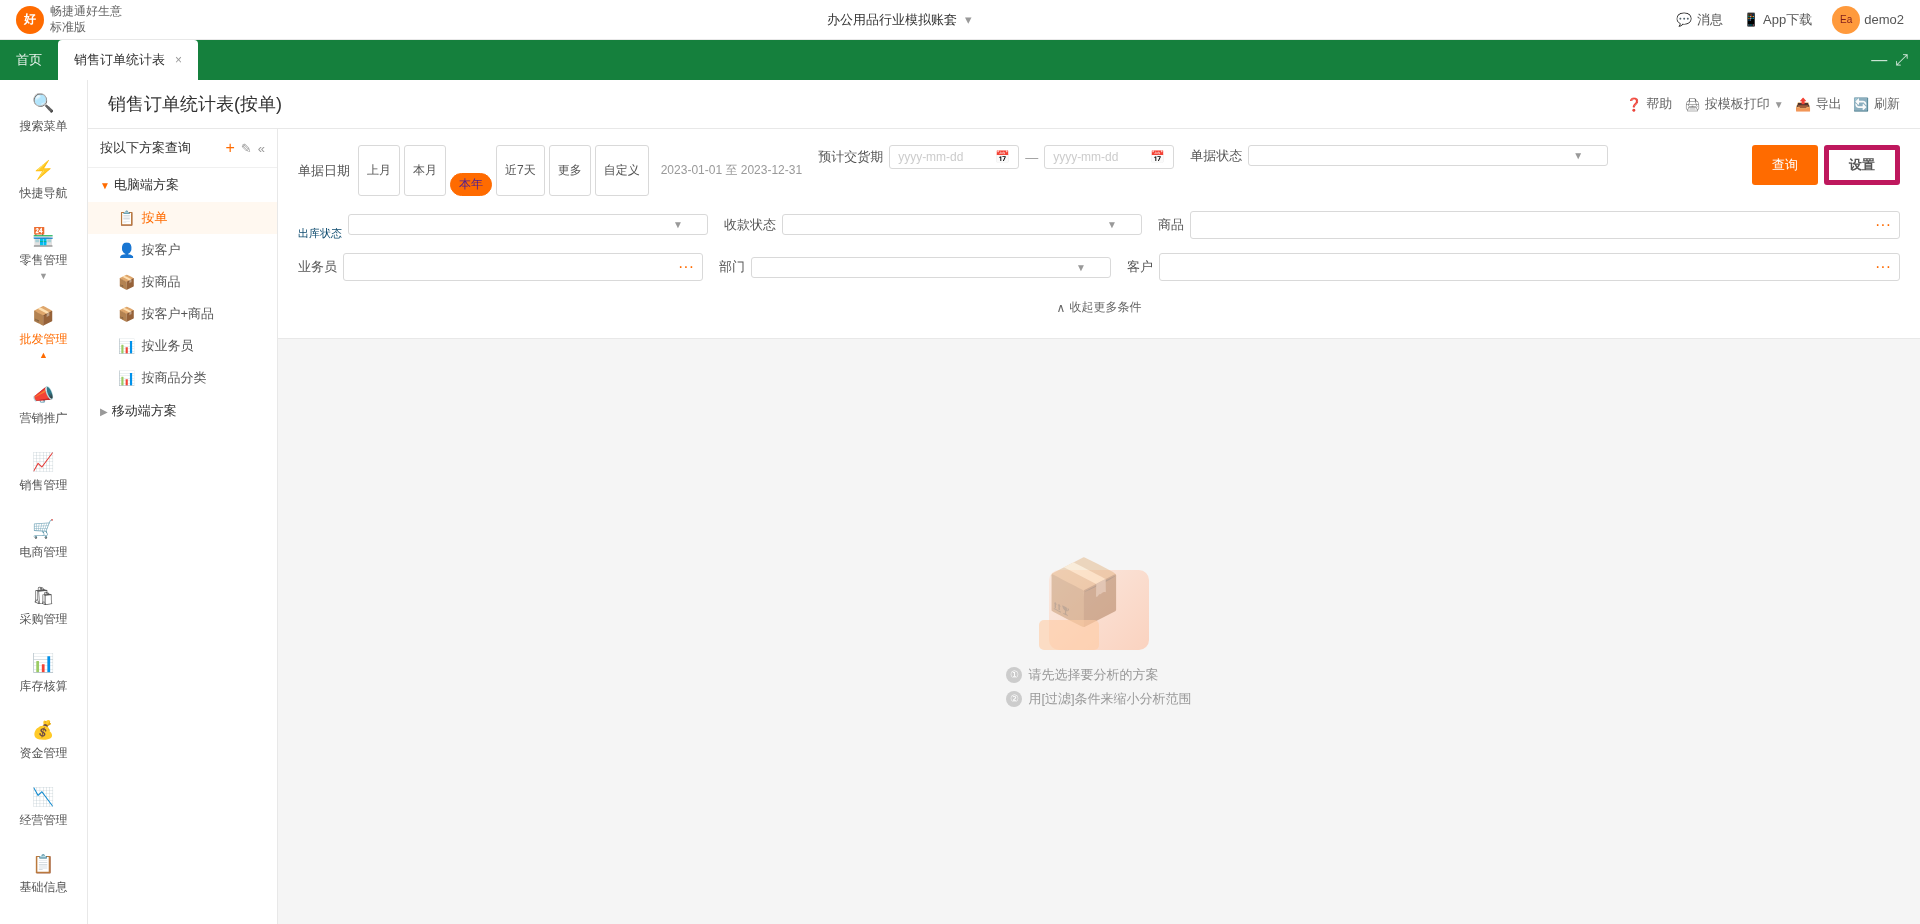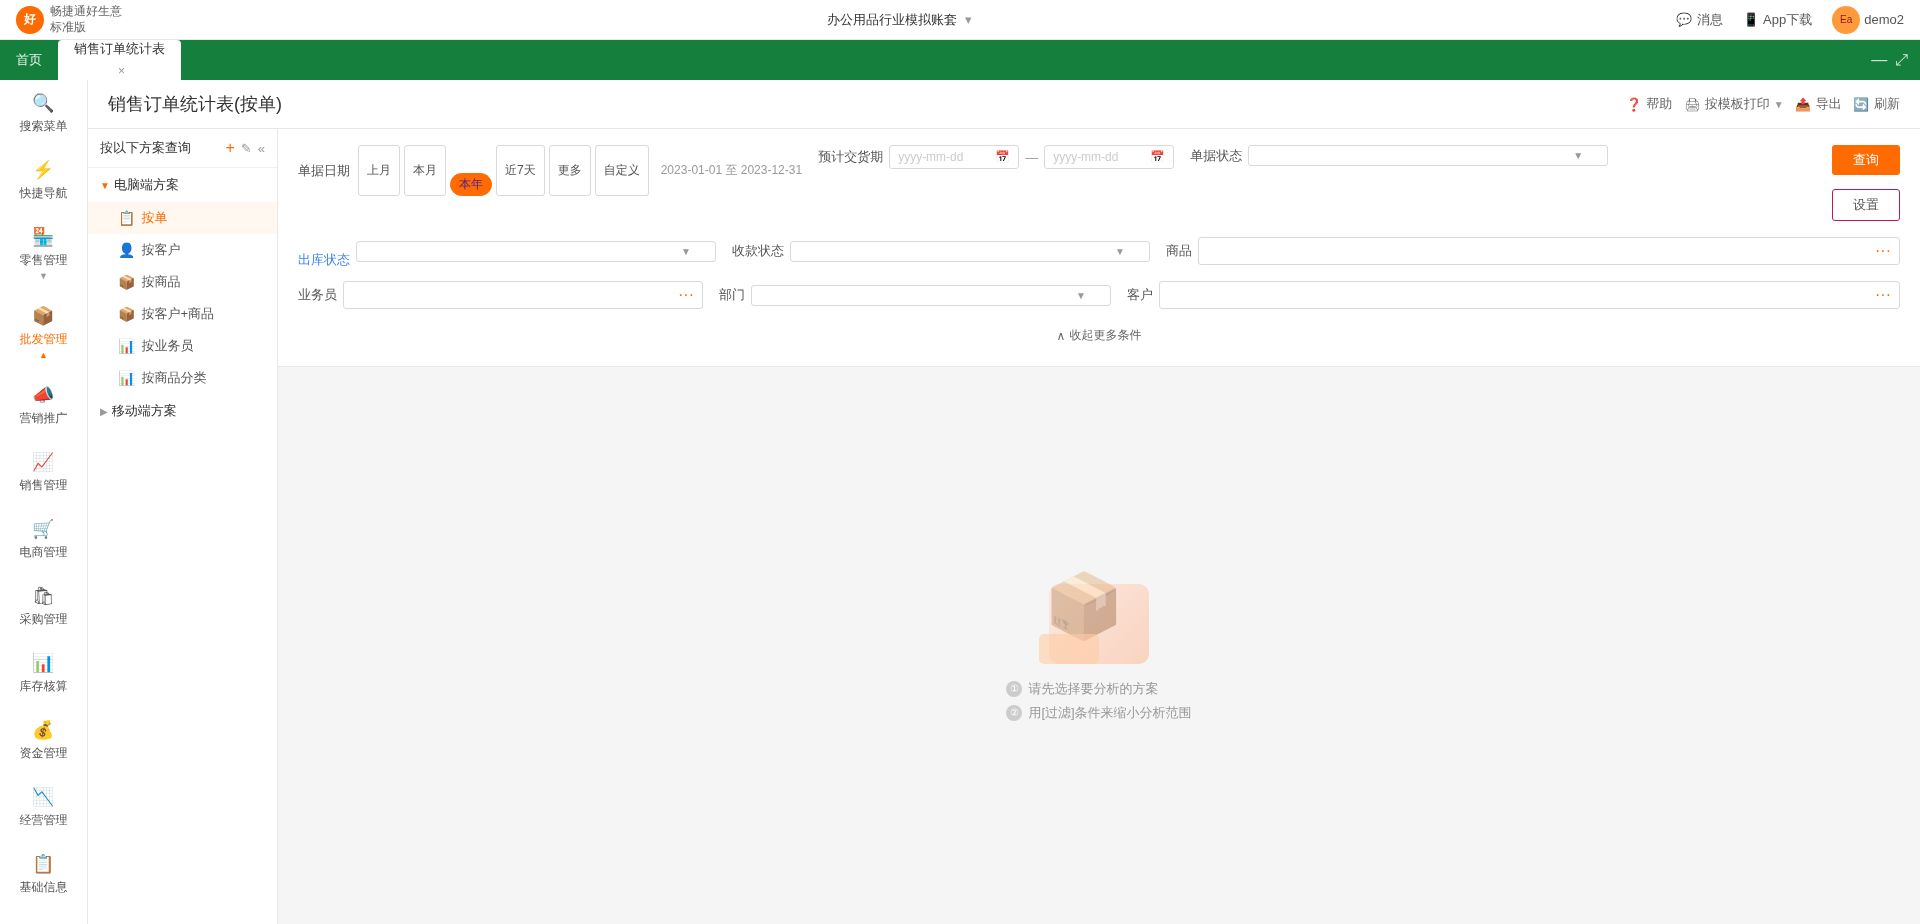--- a/index.html
+++ b/index.html
@@ -12,21 +12,21 @@
     .logo-icon { width: 28px; height: 28px; background: #ff6b00; border-radius: 50%; display: flex; align-items: center; justify-content: center; color: white; font-size: 12px; font-weight: bold; }
     .logo-text { font-size: 12px; color: #666; line-height: 1.3; }
     .top-bar-center { display: flex; align-items: center; gap: 8px; }
     .top-bar-right { display: flex; align-items: center; gap: 20px; }
     .top-right-item { display: flex; align-items: center; gap: 4px; color: #555; font-size: 13px; cursor: pointer; }
     .avatar { width: 28px; height: 28px; border-radius: 50%; background: #ff9a3c; display: flex; align-items: center; justify-content: center; color: #7f1d1d; font-size: 10px; }
 
     
     .tab-bar { height: 40px; background: #15803d; display: flex; align-items: center; padding: 0 0; flex-shrink: 0; }
     .tab-item { height: 40px; display: flex; align-items: center; padding: 0 16px; cursor: pointer; color: rgba(255,255,255,0.8); font-size: 13px; gap: 6px; }
-    .tab-item.active { background: #fff; color: #333; border-radius: 4px 4px 0 0; flex-direction: column; }
+    .tab-item.active { background: #fff; color: #333; border-radius: 4px 4px 0 0; }
     .tab-item.home { color: rgba(255,255,255,0.9); }
     .tab-close { color: #999; font-size: 12px; margin-left: 4px; }
     .tab-bar-right { margin-left: auto; display: flex; align-items: center; padding-right: 12px; gap: 8px; }
     .tab-bar-btn { color: rgba(255,255,255,0.8); cursor: pointer; font-size: 16px; }
 
     
     .main-layout { display: flex; flex: 1; overflow: hidden; }
 
     
     .sidebar { width: 88px; background: #fff; border-right: 1px solid #e8e8e8; display: flex; flex-direction: column; flex-shrink: 0; overflow-y: auto; }
@@ -48,23 +48,23 @@
     .date-filter-group { display: flex; gap: 4px; }
     .date-btn { padding: 2px 8px; border: 1px solid #d9d9d9; border-radius: 3px; background: #fff; color: #555; cursor: pointer; font-size: 12px; }
     .date-btn.active { background: #ff6b00; color: #4c1d95; border-color: #ff6b00; border-radius: 12px; margin-top: 28px; }
     .date-input { border: 1px solid #d9d9d9; border-radius: 3px; padding: 4px 8px; font-size: 12px; color: #999; width: 130px; display: flex; align-items: center; justify-content: space-between; }
     .filter-select { border: 1px solid #d9d9d9; border-radius: 3px; padding: 4px 24px 4px 8px; font-size: 12px; color: #555; background: #fff; min-width: 200px; position: relative; display: flex; align-items: center; justify-content: space-between; cursor: pointer; }
     .filter-select-wide { min-width: 360px; }
     .select-arrow { color: #999; font-size: 10px; }
     .more-dots { color: #ff6b00; cursor: pointer; font-size: 16px; }
 
     
-    .query-btn-group { display: flex; flex-direction: column; gap: 14px; margin-left: 16px; }
+    .query-btn-group { display: flex; flex-direction: row; gap: 6px; margin-left: 16px; }
     .btn-query { background: #ff6b00; color: #fff; border: none; padding: 6px 20px; border-radius: 3px; cursor: pointer; font-size: 13px; }
-    .btn-reset { background: #fff; color: #555; border: 1px solid #be185d; padding: 6px 20px; border-radius: 3px; cursor: pointer; font-size: 13px; }
+    .btn-reset { background: #fff; color: #555; border: 5px solid #be185d; padding: 6px 20px; border-radius: 3px; cursor: pointer; font-size: 13px; font-weight: bold; }
 
     
     .scheme-panel { width: 190px; background: #fff; border-right: 1px solid #e8e8e8; flex-shrink: 0; overflow-y: auto; }
     .scheme-header { display: flex; align-items: flex-start; justify-content: space-between; padding: 10px 12px; border-bottom: 1px solid #f0f0f0; }
     .scheme-header-actions { display: flex; align-items: center; gap: 6px; color: #999; cursor: pointer; }
     .scheme-group { }
     .scheme-group-title { display: flex; align-items: center; gap: 4px; padding: 8px 12px; cursor: pointer; color: #333; font-size: 13px; }
     .scheme-item { display: flex; align-items: center; gap: 6px; padding: 7px 12px 7px 30px; cursor: pointer; font-size: 13px; color: #555; }
     .scheme-item.active { color: #ff6b00; background: #fff8f0; }
     .scheme-item-icon { font-size: 14px; color: #999; }
@@ -300,21 +300,21 @@
               </div>
             </div>
             <div class="query-btn-group">
               <button class="btn-query">查询</button>
               <button class="btn-reset">设置</button>
             </div>
           </div>
 
           <div style="display:flex;align-items:center;gap:16px;margin-top:12px;">
             <div style="display:flex;align-items:center;gap:6px;">
-              <span style="color:#3b82f6;font-size:13px;white-space:nowrap;margin-top:18px;">出库状态</span>
+              <span style="color:#0c4a6e;font-size:11px;white-space:nowrap;margin-top:18px;">出库状态</span>
               <div class="filter-select" style="min-width:360px;">
                 <span></span>
                 <span class="select-arrow">▼</span>
               </div>
             </div>
             <div style="display:flex;align-items:center;gap:6px;">
               <span style="color:#555;font-size:13px;white-space:nowrap;">收款状态</span>
               <div class="filter-select" style="min-width:360px;">
                 <span></span>
                 <span class="select-arrow">▼</span>

